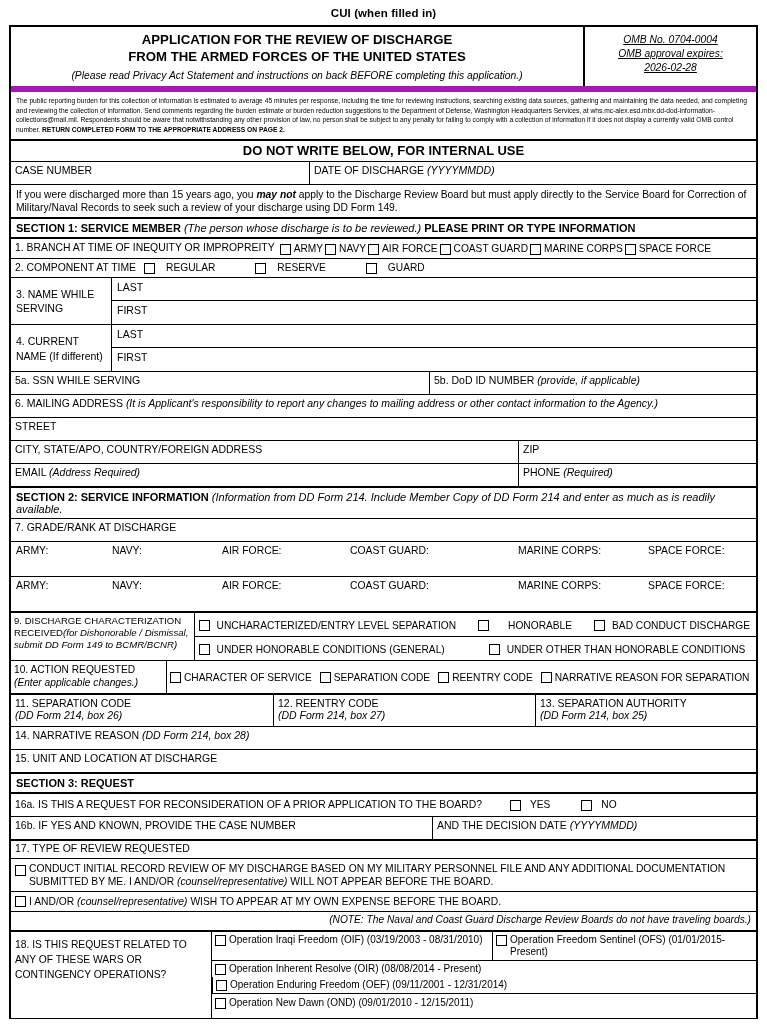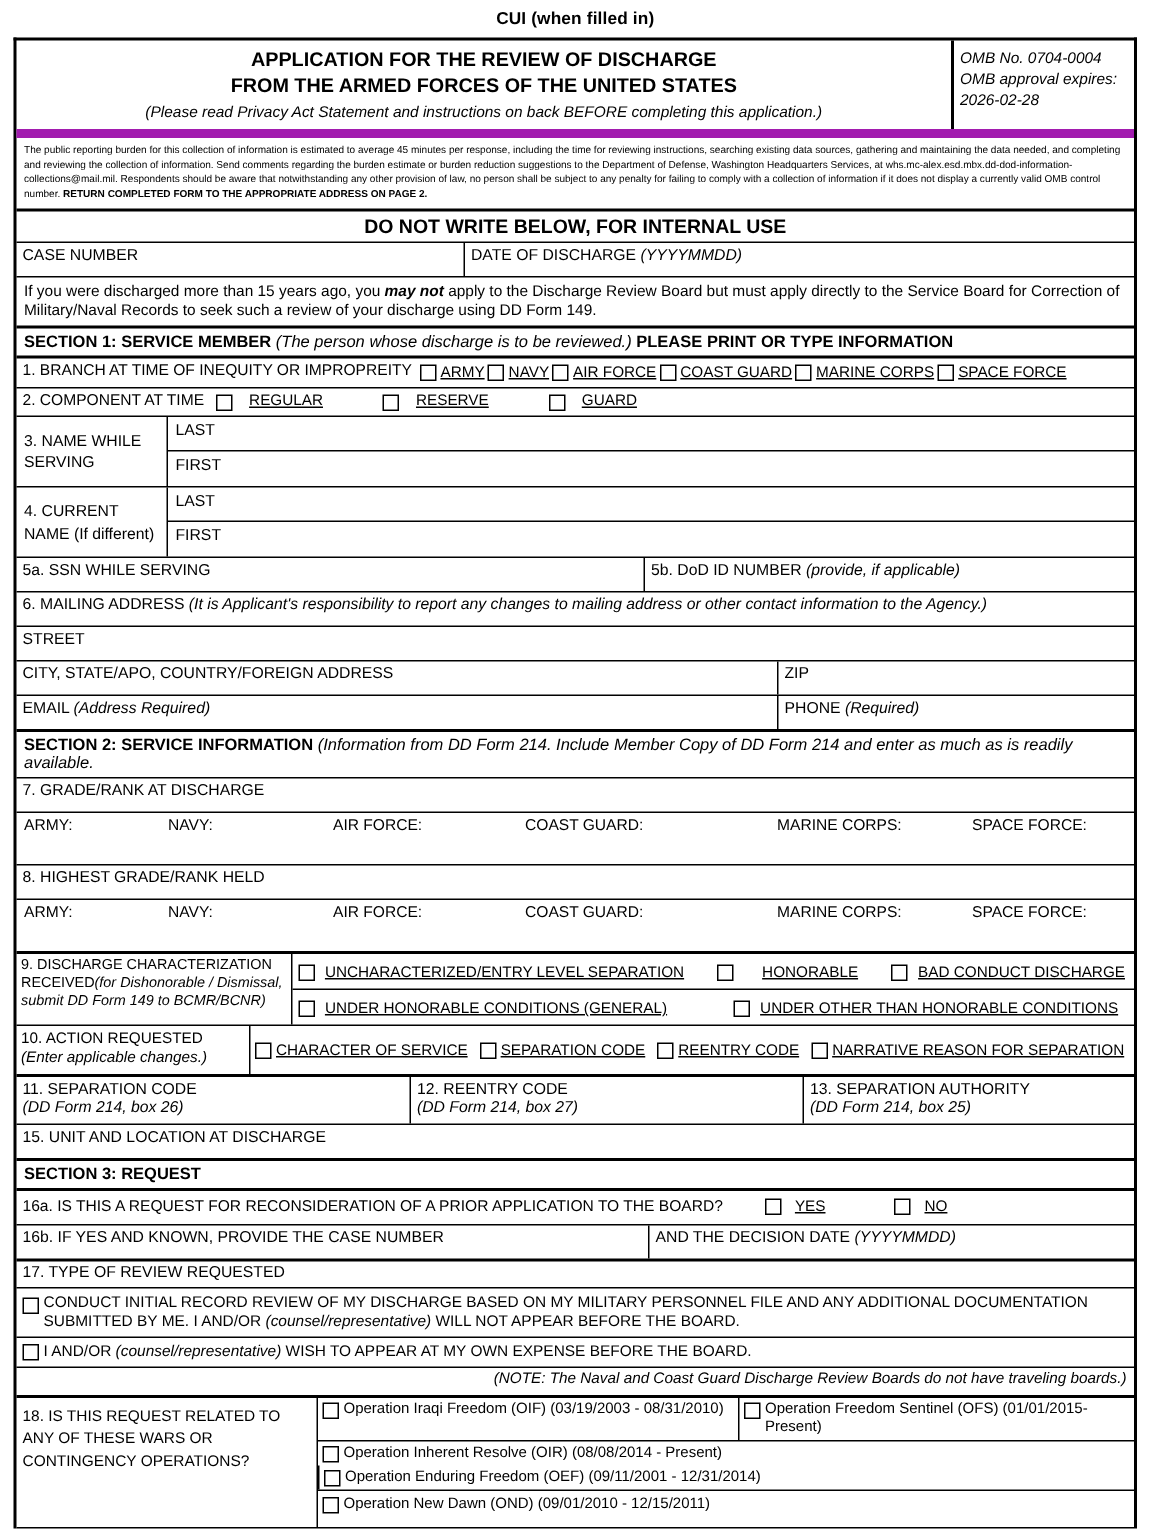--- a/index.html
+++ b/index.html
@@ -36,26 +36,28 @@
   .grow { flex: 1; }
   .bold { font-weight: bold; }
   .ital { font-style: italic; }
 
   
   .hdr { display: flex; border-bottom: 6px solid #a21caf; }
   .hdr-title { flex: 1; text-align: center; padding: 5px 6px 5px 6px; }
   .hdr-title .t1 { font-weight: bold; font-size: 13.2px; line-height: 1.28; }
   .hdr-title .t2 { font-style: italic; font-size: 10.3px; margin-top: 4px; }
   .hdr-omb {
-    width: 122px;
+    width: 173px;
     border-left: 2px solid #000;
+    text-align: center;
     font-style: italic;
     font-size: 10.3px;
     line-height: 1.35;
     padding: 6px 4px;
+    text-decoration: underline;
   }
   .burden {
     font-size: 6.7px;
     line-height: 1.45;
     padding: 4px 5px 4px 5px;
     border-bottom: 2px solid #000;
     text-align: left;
   }
   .burden b { font-size: 6.7px; }
   .donotwrite {
@@ -73,21 +75,21 @@
   .cb {
     display: inline-block;
     width: 11px; height: 11px;
     border: 1px solid #000;
     background: #fff;
     vertical-align: -1px;
     margin-right: 3px;
     flex: 0 0 auto;
   }
   .cbline { display: flex; align-items: center; }
-  .cbitem { display: flex; align-items: center; margin-right: 2px; white-space: nowrap; text-decoration: underline; }
+  .cbitem { display: flex; align-items: flex-end; margin-right: 2px; white-space: nowrap; }
   .cbitem .lbl { font-size: 10.2px; }
 
   
   .namegrid { display: flex; border-bottom: 1px solid #000; }
   .namelbl { width: 100px; padding: 4px 5px; font-size: 10.5px; line-height: 1.35; display: flex; align-items: center; }
   .namerows { flex: 1; border-left: 1px solid #000; }
   .namerow { height: 23px; padding: 3px 5px; font-size: 10.5px; }
   .namerow.top { border-bottom: 1px solid #000; }
 
   .fieldrow { height: 22px; }
@@ -260,23 +262,20 @@
       <div class="grow branchcols" style="height:34px;">
         <div style="width:96px;"><span>ARMY:</span></div>
         <div style="width:110px;"><span>NAVY:</span></div>
         <div style="width:128px;"><span>AIR FORCE:</span></div>
         <div style="width:168px;"><span>COAST GUARD:</span></div>
         <div style="width:130px;"><span>MARINE CORPS:</span></div>
         <div style="flex:1;"><span>SPACE FORCE:</span></div>
       </div>
     </div>
 
-    <div class="row">
-      <div class="cell grow fieldrow"><span>8. HIGHEST GRADE/RANK HELD</span></div>
-    </div>
     <div class="row" style="border-bottom:2px solid #000;">
       <div class="grow branchcols" style="height:34px;">
         <div style="width:96px;"><span>ARMY:</span></div>
         <div style="width:110px;"><span>NAVY:</span></div>
         <div style="width:128px;"><span>AIR FORCE:</span></div>
         <div style="width:168px;"><span>COAST GUARD:</span></div>
         <div style="width:130px;"><span>MARINE CORPS:</span></div>
         <div style="flex:1;"><span>SPACE FORCE:</span></div>
       </div>
     </div>
@@ -346,32 +345,38 @@
       <div class="cell bl" style="width:262px;height:31px;">
         <div>12. REENTRY CODE</div>
         <div class="ital">(DD Form 214, box 27)</div>
       </div>
       <div class="cell bl grow" style="height:31px;">
         <div>13. SEPARATION AUTHORITY</div>
         <div class="ital">(DD Form 214, box 25)</div>
       </div>
     </div>
 
+    <div class="row">
+      <div class="cell grow fieldrow">
+        <span>14. NARRATIVE REASON</span>
+        <span class="ital">(DD Form 214, box 28)</span>
+      </div>
+    </div>
     <div class="row" style="border-bottom:2px solid #000;">
       <div class="cell grow fieldrow"><span>15. UNIT AND LOCATION AT DISCHARGE</span></div>
     </div>
 
     <div class="sec-hdr">
       <span class="bold">SECTION 3: REQUEST</span>
     </div>
 
     <div class="row">
       <div class="cell grow cbline" style="padding:4px 4px;height:22px;">
         <span style="font-size:10.4px;margin-right:28px;">16a. IS THIS A REQUEST FOR RECONSIDERATION OF A PRIOR APPLICATION TO THE BOARD?</span>
-        <span class="cbitem" style="margin-right:46px;">
+        <span class="cbitem" style="margin-right:31px;">
             <span class="cb"></span>
             <span class="lbl" style="margin-left:6px;">YES</span>
           </span>
         <span class="cbitem">
             <span class="cb"></span>
             <span class="lbl" style="margin-left:6px;">NO</span>
           </span>
       </div>
     </div>
 

